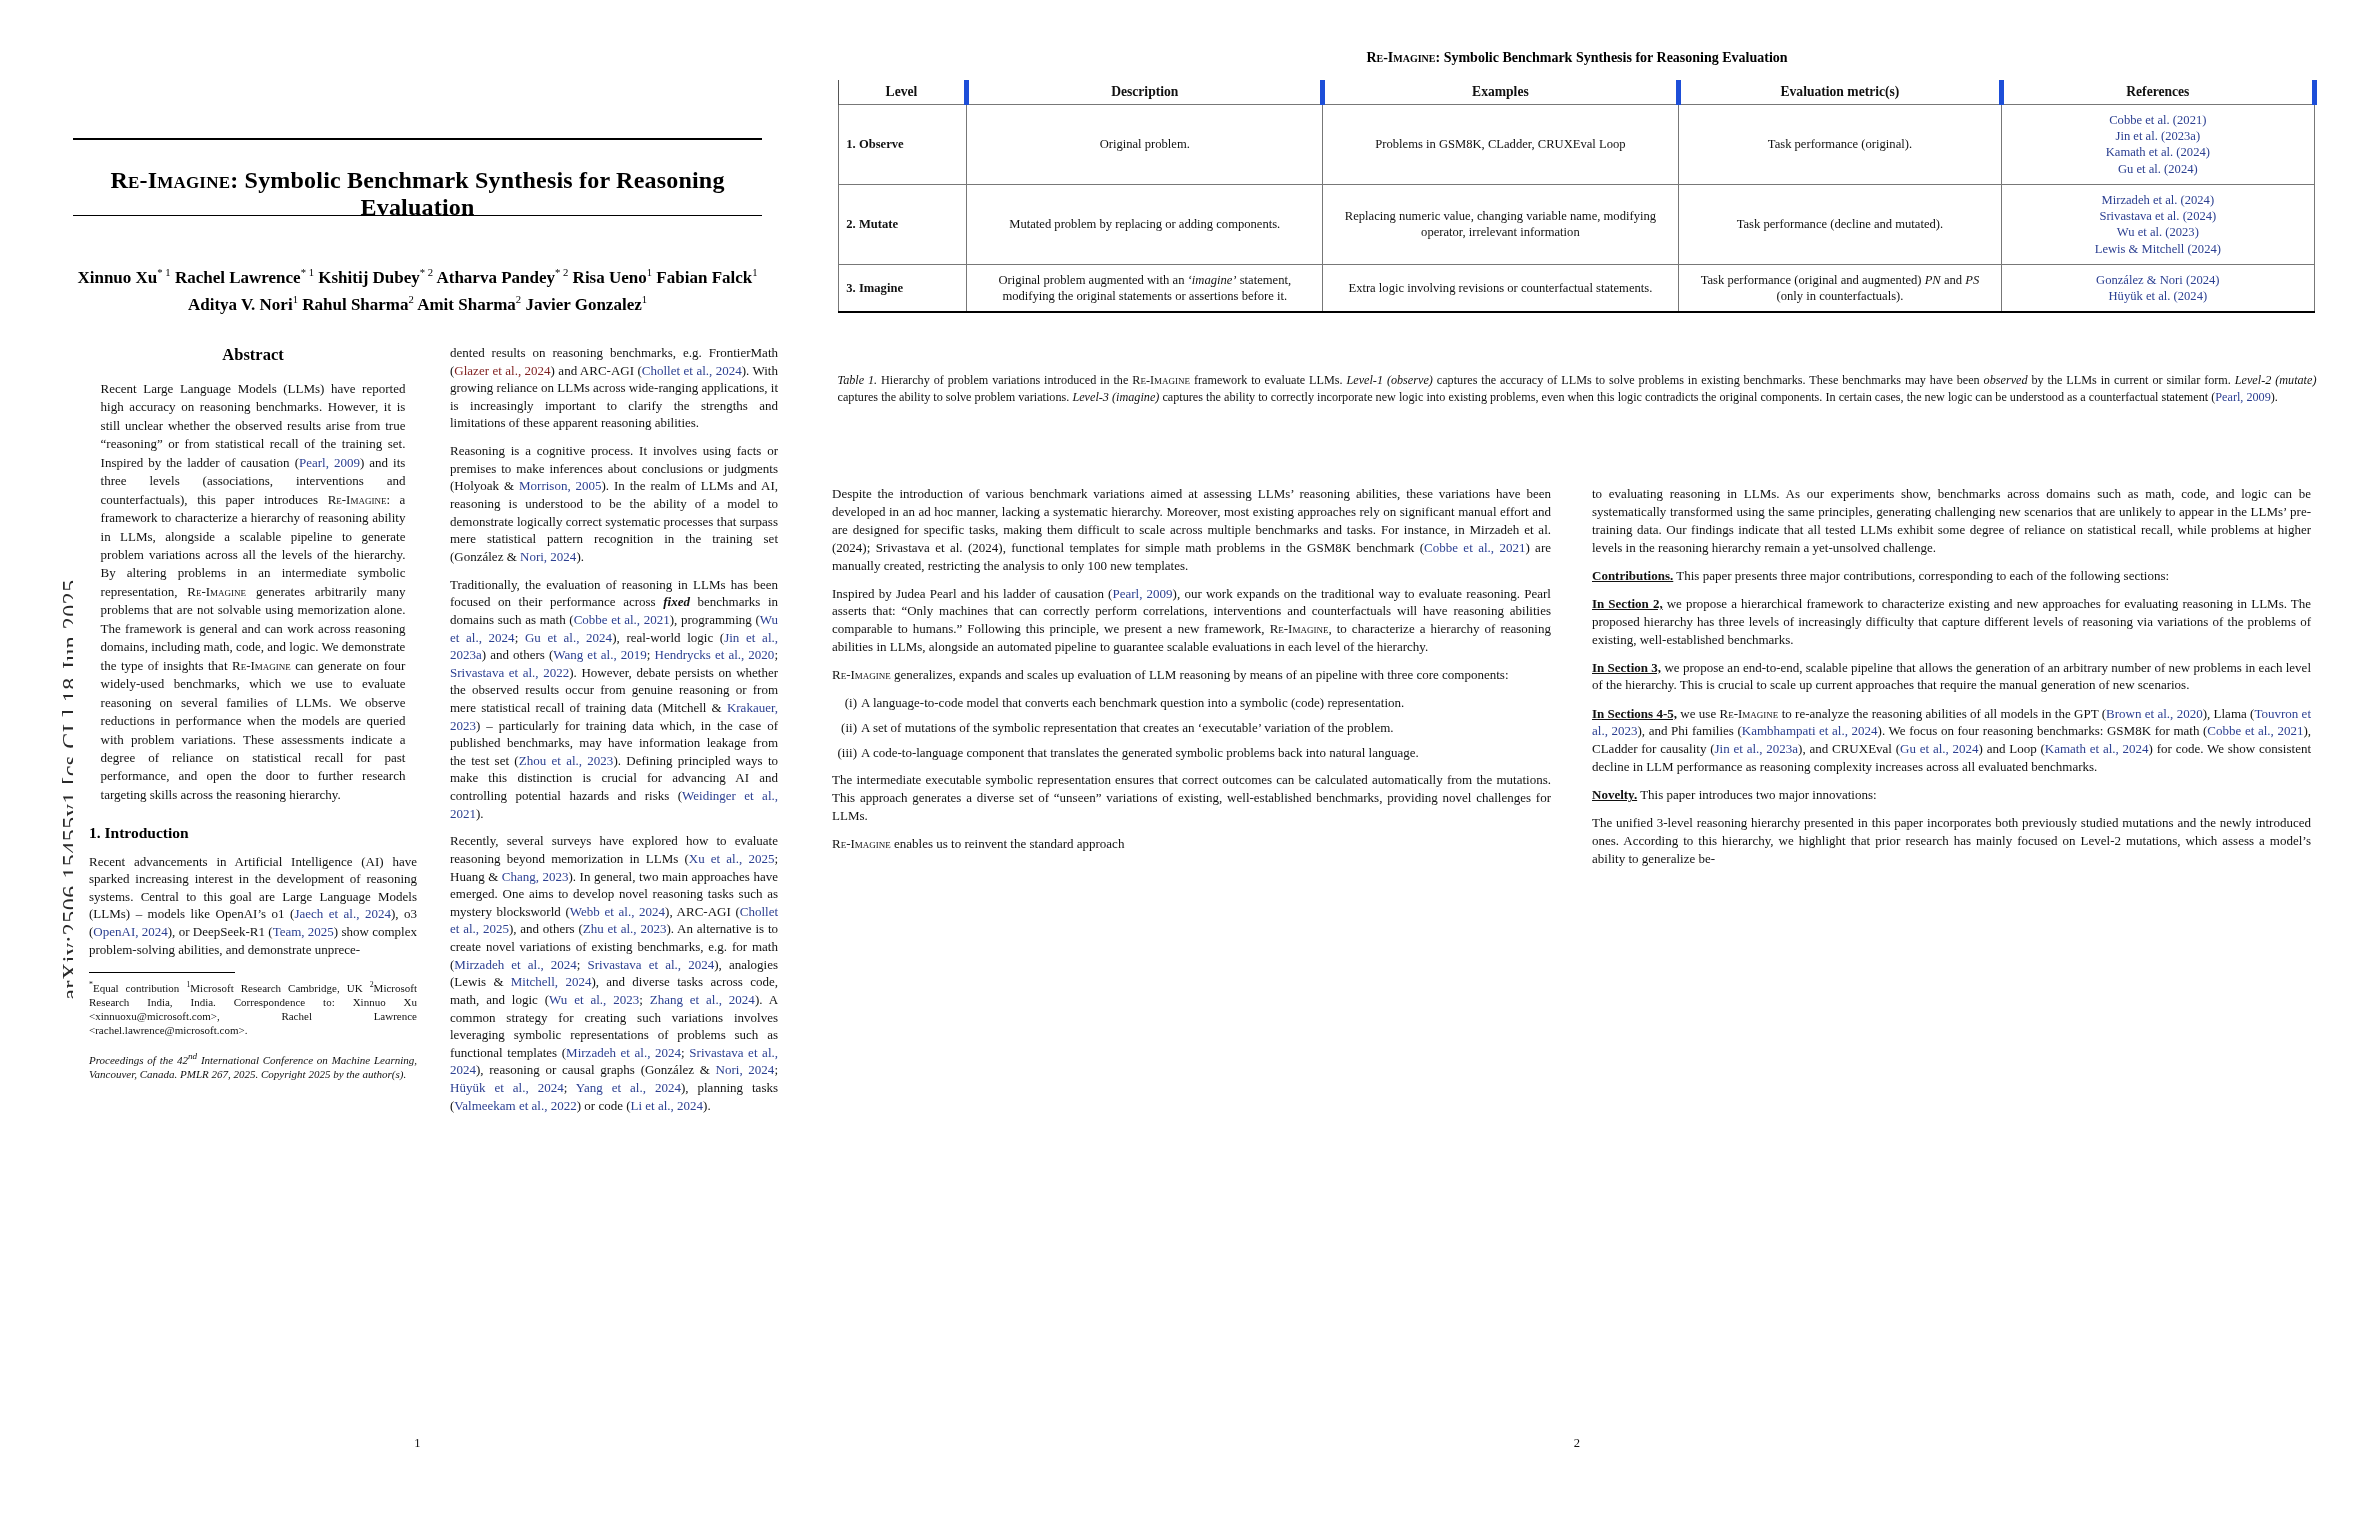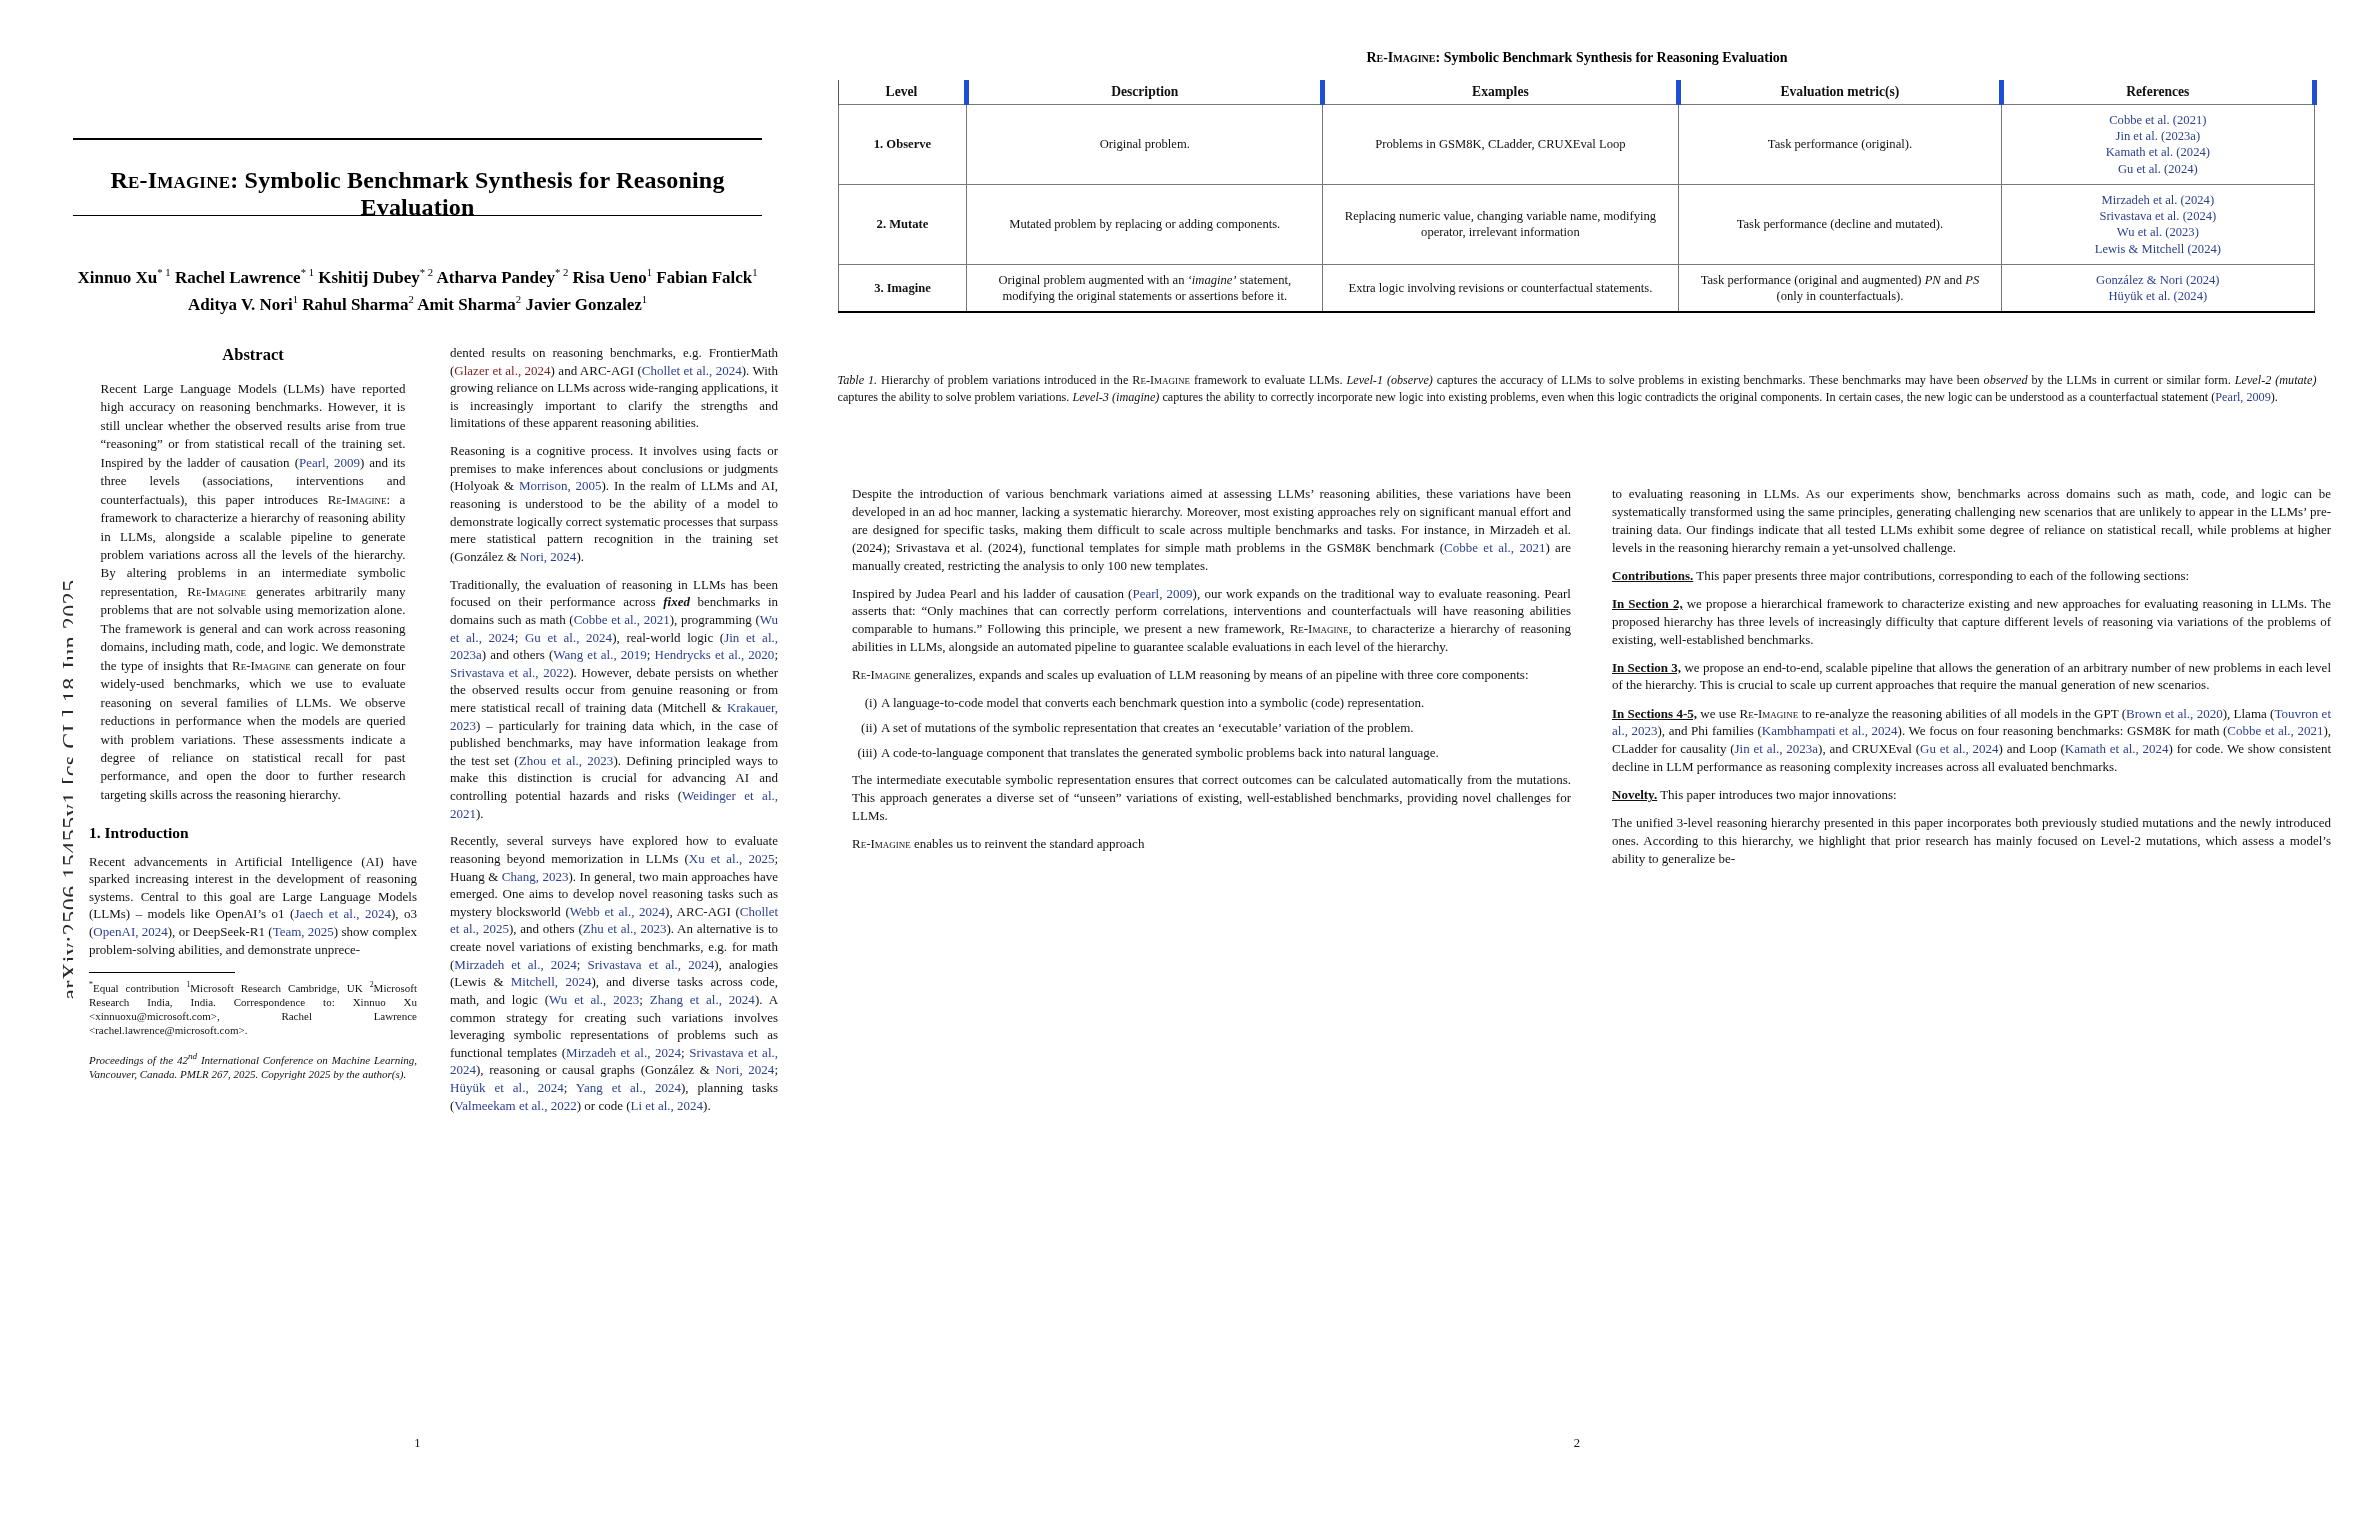--- a/index.html
+++ b/index.html
@@ -95,38 +95,38 @@
   table.t1 th {
     font-weight: bold; text-align: center; padding: 3.9px 5.8px;
     border-left: 1px solid #555; border-right: 5px solid #1d4ed8;
     font-size: 13.6px;
   }
   table.t1 thead tr { border-bottom: 1.6px solid #333; }
   table.t1 td {
     text-align: center; vertical-align: middle; padding: 6.8px 7.8px;
     border: 1px solid #777; line-height: 1.28;
   }
-  table.t1 td.lvl { font-weight: bold; text-align: center; white-space: nowrap; }
+  table.t1 td.lvl { font-weight: bold; text-align: left; white-space: nowrap; }
   table.t1 tbody tr { border-bottom: 1px solid #777; }
   table.t1 tbody tr:last-child { border-bottom: 2.4px solid #000; }
   .c-level { width: 116px; }
   .c-desc  { width: 320px; }
   .c-ex    { width: 320px; }
   .c-met   { width: 291px; }
   .c-ref   { width: 281px; }
   .ref-line { color: #2b3f91; display: block; line-height: 1.3; }
 
   .tbl-caption {
     position: absolute; left: 17.5px; top: 372px; width: 1479px;
     font-size: 12.2px; line-height: 1.38; text-align: justify; color: #111;
   }
   .tbl-caption .lbl { font-style: italic; }
 
   .p2-cols {
-    position: absolute; left: 32px; top: 485px; width: 1479px; height: 932px;
+    position: absolute; left: 12px; top: 485px; width: 1479px; height: 932px;
     display: flex; gap: 41px;
   }
   .col2 { width: 722px; font-size: 13px; line-height: 1.375; color: #111; text-align: justify; }
   .col2 p { margin: 0 0 10.2px 0; }
   .lead { font-weight: bold; text-decoration: underline; }
   ol.romanlist { margin: 0 0 9.7px 0; padding-left: 29px; list-style: none; counter-reset: ri; }
   ol.romanlist li { position: relative; margin-bottom: 6.8px; text-align: justify; }
   ol.romanlist li .rn { position: absolute; left: -29px; width: 25px; text-align: right; }
 </style>
 </head>

